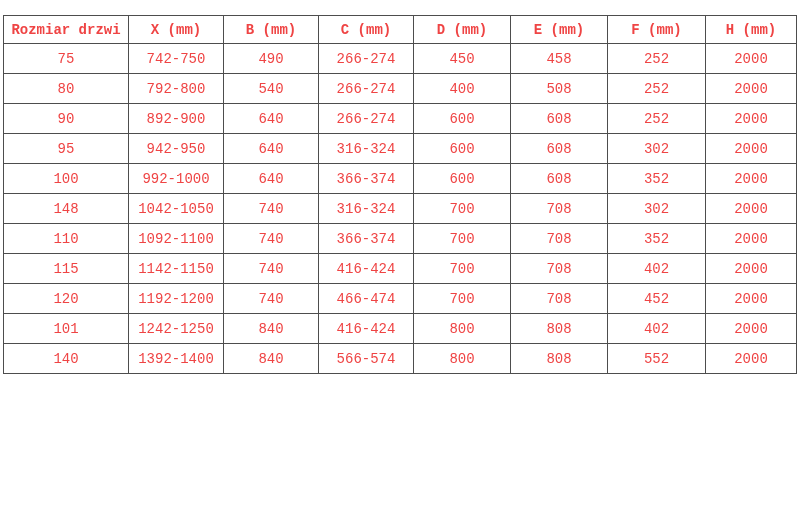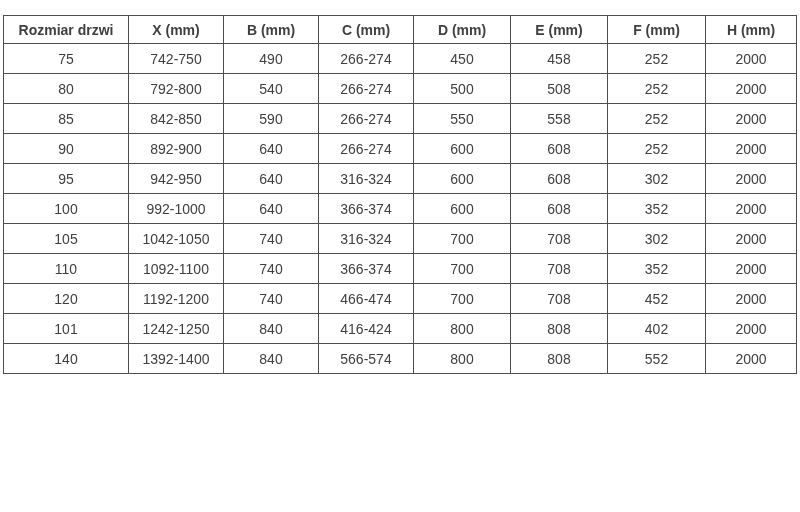--- a/index.html
+++ b/index.html
@@ -18,21 +18,22 @@
     background: #ffffff;
     overflow: hidden;
   }
   table.size-table {
     position: absolute;
     left: 3px;
     top: 15px;
     width: 793px;
     border-collapse: collapse;
     table-layout: fixed;
-    color: #404040;
+    color: #ef4444;
+    font-family: Liberation Mono, monospace;
   }
   table.size-table th,
   table.size-table td {
     border: 1px solid #4d4d4d;
     text-align: center;
     vertical-align: middle;
     padding: 0;
     font-size: 14px;
     line-height: 1;
     overflow: hidden;
@@ -87,32 +88,22 @@
           <td>450</td>
           <td>458</td>
           <td>252</td>
           <td>2000</td>
         </tr>
         <tr>
           <td>80</td>
           <td>792-800</td>
           <td>540</td>
           <td>266-274</td>
-          <td>500</td>
+          <td>400</td>
           <td>508</td>
-          <td>252</td>
-          <td>2000</td>
-        </tr>
-        <tr>
-          <td>85</td>
-          <td>842-850</td>
-          <td>590</td>
-          <td>266-274</td>
-          <td>550</td>
-          <td>558</td>
           <td>252</td>
           <td>2000</td>
         </tr>
         <tr>
           <td>90</td>
           <td>892-900</td>
           <td>640</td>
           <td>266-274</td>
           <td>600</td>
           <td>608</td>
@@ -133,37 +124,47 @@
           <td>100</td>
           <td>992-1000</td>
           <td>640</td>
           <td>366-374</td>
           <td>600</td>
           <td>608</td>
           <td>352</td>
           <td>2000</td>
         </tr>
         <tr>
-          <td>105</td>
+          <td>148</td>
           <td>1042-1050</td>
           <td>740</td>
           <td>316-324</td>
           <td>700</td>
           <td>708</td>
           <td>302</td>
           <td>2000</td>
         </tr>
         <tr>
           <td>110</td>
           <td>1092-1100</td>
           <td>740</td>
           <td>366-374</td>
           <td>700</td>
           <td>708</td>
           <td>352</td>
+          <td>2000</td>
+        </tr>
+        <tr>
+          <td>115</td>
+          <td>1142-1150</td>
+          <td>740</td>
+          <td>416-424</td>
+          <td>700</td>
+          <td>708</td>
+          <td>402</td>
           <td>2000</td>
         </tr>
         <tr>
           <td>120</td>
           <td>1192-1200</td>
           <td>740</td>
           <td>466-474</td>
           <td>700</td>
           <td>708</td>
           <td>452</td>

